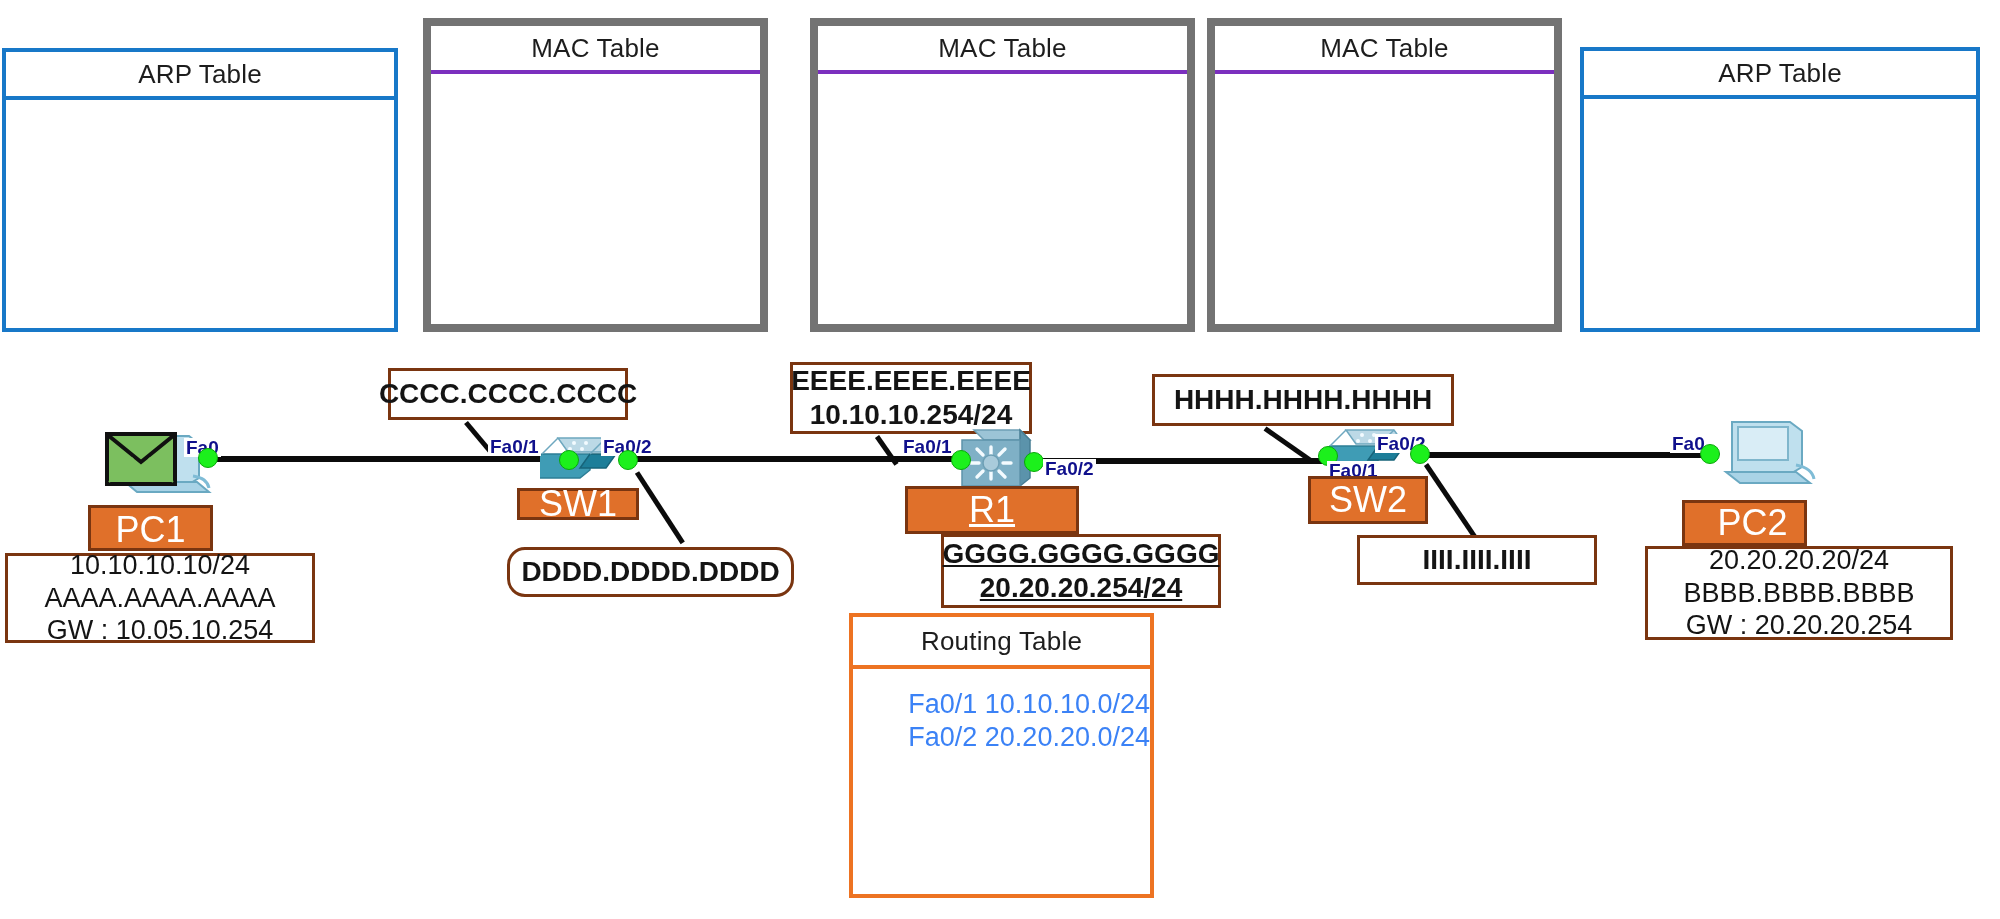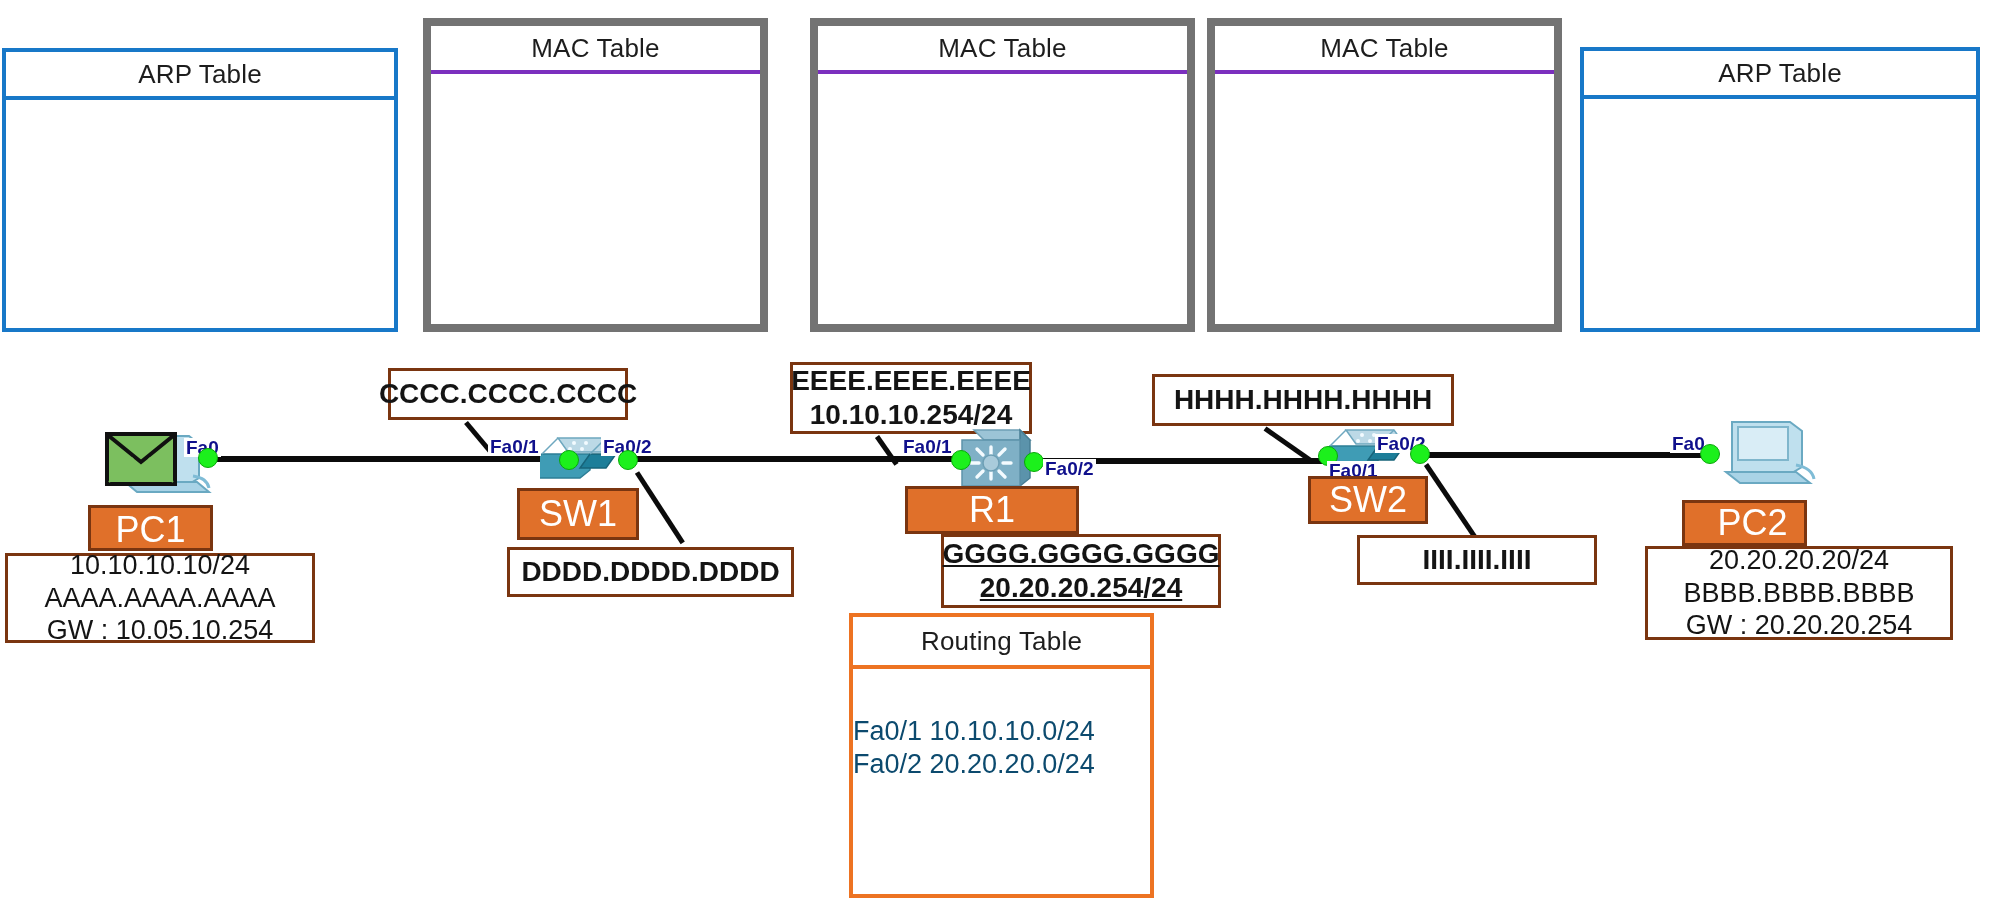--- a/index.html
+++ b/index.html
@@ -12,22 +12,22 @@
   .tbl{position:absolute;background:#ffffff;box-sizing:border-box;}
   .tbl .hdr{box-sizing:border-box;width:100%;display:flex;align-items:center;
             justify-content:center;font-size:26px;letter-spacing:.2px;color:#1d1d1d;}
   .tbl .body{box-sizing:border-box;width:100%;}
   .tbl.arp{border:4px solid #1878c8;}
   .tbl.arp .hdr{border-bottom:4px solid #1878c8;}
   .tbl.mac{border:8px solid #737373;}
   .tbl.mac .hdr{border-bottom:4px solid #7b2fbe;}
   .tbl.rt{border:4px solid #ed7322;}
   .tbl.rt .hdr{border-bottom:4px solid #ed7322;}
-  .tbl .body .rows{padding-top:46px;text-align:left;font-size:27px;line-height:1.22;
-                   color:#0c4a6e;white-space:pre;}
+  .tbl .body .rows{padding-top:19px;text-align:right;font-size:27px;line-height:1.22;
+                   color:#3b82f6;white-space:pre;}
 
   
   .cable{position:absolute;background:#0b0b0b;height:6px;}
 
   
   .dot{position:absolute;width:18px;height:18px;border-radius:50%;
        background:#1cf01c;border:1px solid #0aa80a;}
 
   
   .iflbl{position:absolute;font-size:19px;font-weight:600;color:#10108c;
@@ -135,26 +135,26 @@
         <circle cx="46" cy="7" r="2" fill="#f2fbff"></circle>
       <circle cx="30" cy="13" r="2" fill="#f2fbff"></circle>
         <circle cx="42" cy="13" r="2" fill="#f2fbff"></circle>
     </svg>
   </div>
   <div class="iflbl" style="left:488px;top:437px;"><span>Fa0/1</span></div>
   <div class="dot" style="left:559px;top:450px;"></div>
   <div class="iflbl" style="left:601px;top:437px;"><span>Fa0/2</span></div>
   <div class="dot" style="left:618px;top:450px;"></div>
 
-  <div class="plate" style="left:517px;top:488px;width:122px;height:52px;">
+  <div class="plate" style="left:517px;top:488px;width:122px;height:32px;">
     <span>SW1</span>
   </div>
 
   <div class="leader" style="left:637px;top:470px;width:84px;transform:rotate(57deg);"></div>
-  <div class="info bold" style="left:507px;top:547px;width:287px;height:50px;">
+  <div class="info bold" style="left:507px;top:547px;width:287px;height:50px;border-radius:18px;">
     <span>DDDD.DDDD.DDDD</span>
   </div>
 
   <div class="info bold" style="left:790px;top:362px;width:242px;height:72px;">
     <span>EEEE.EEEE.EEEE
 10.10.10.254/24</span>
   </div>
   <div class="leader" style="left:877px;top:434px;width:34px;transform:rotate(55deg);"></div>
 
   <div class="icon" style="left:960px;top:428px;width:72px;height:62px;">
@@ -173,21 +173,21 @@
           <line x1="23" y1="43" x2="17" y2="49"></line>
       </g>
       <circle cx="31" cy="35" r="8" fill="#a9cbdb" stroke="#6d9fb5" stroke-width="1.5"></circle>
     </svg>
   </div>
   <div class="iflbl" style="left:901px;top:437px;"><span>Fa0/1</span></div>
   <div class="dot" style="left:951px;top:450px;"></div>
   <div class="dot" style="left:1024px;top:452px;"></div>
   <div class="iflbl" style="left:1043px;top:459px;"><span>Fa0/2</span></div>
 
-  <div class="plate" style="left:905px;top:486px;width:174px;height:48px;">
+  <div class="plate" style="left:905px;top:486px;width:174px;height:48px;text-decoration:underline;">
     <span>R1</span>
   </div>
   <div class="info bold" style="left:941px;top:534px;width:280px;height:74px;text-decoration:underline;">
     <span>GGGG.GGGG.GGGG
 20.20.20.254/24</span>
   </div>
 
   <div class="tbl rt" style="left:849px;top:613px;width:305px;height:285px;">
     <div class="hdr" style="height:52px;">Routing Table</div>
     <div class="body" style="height:225px;">

